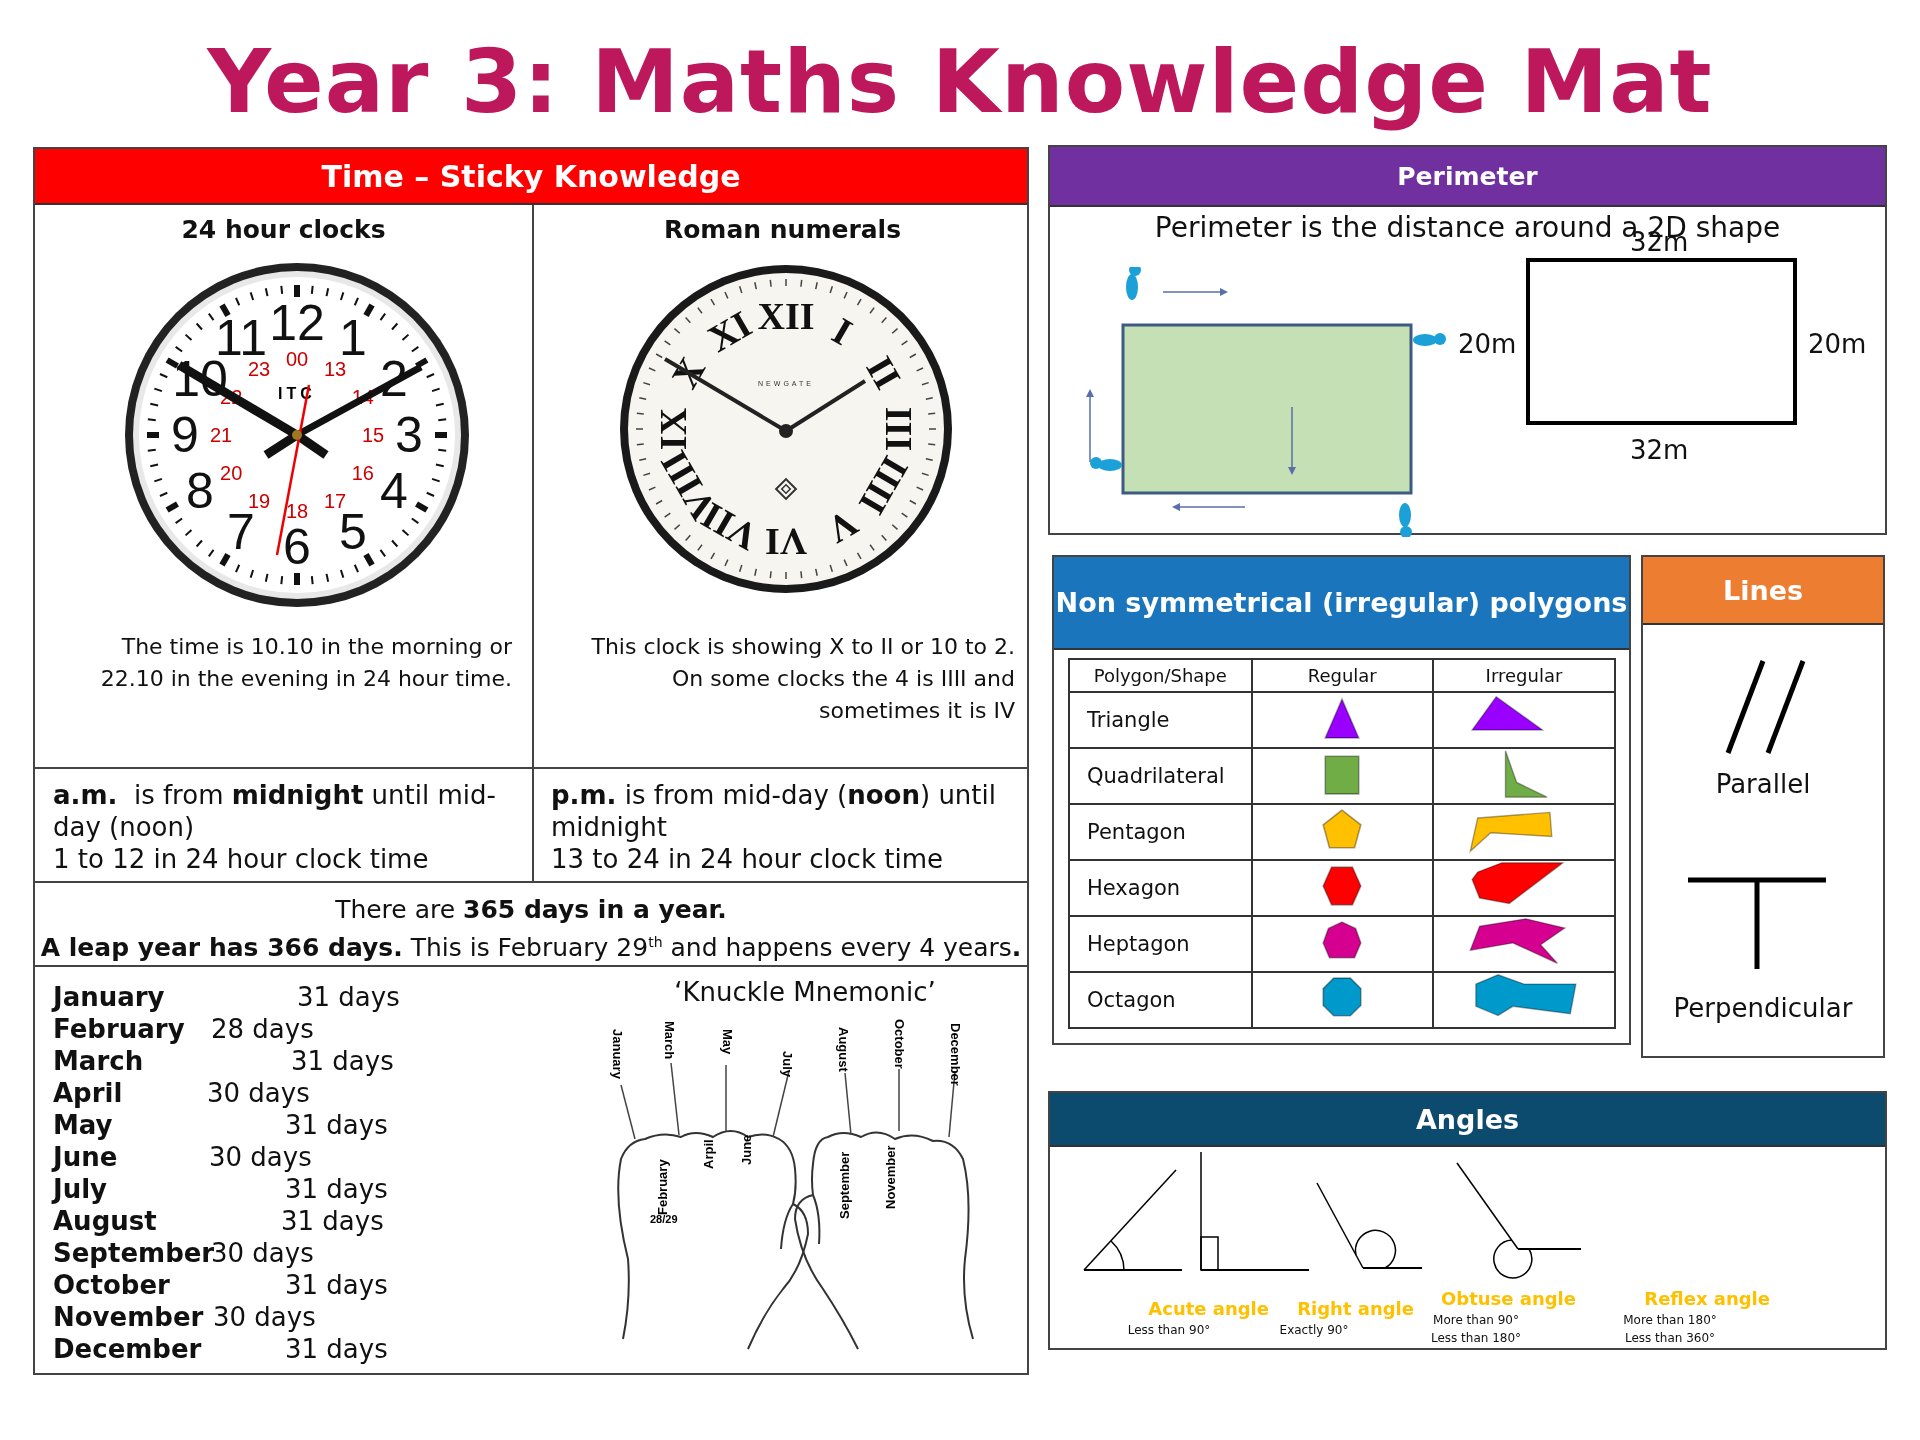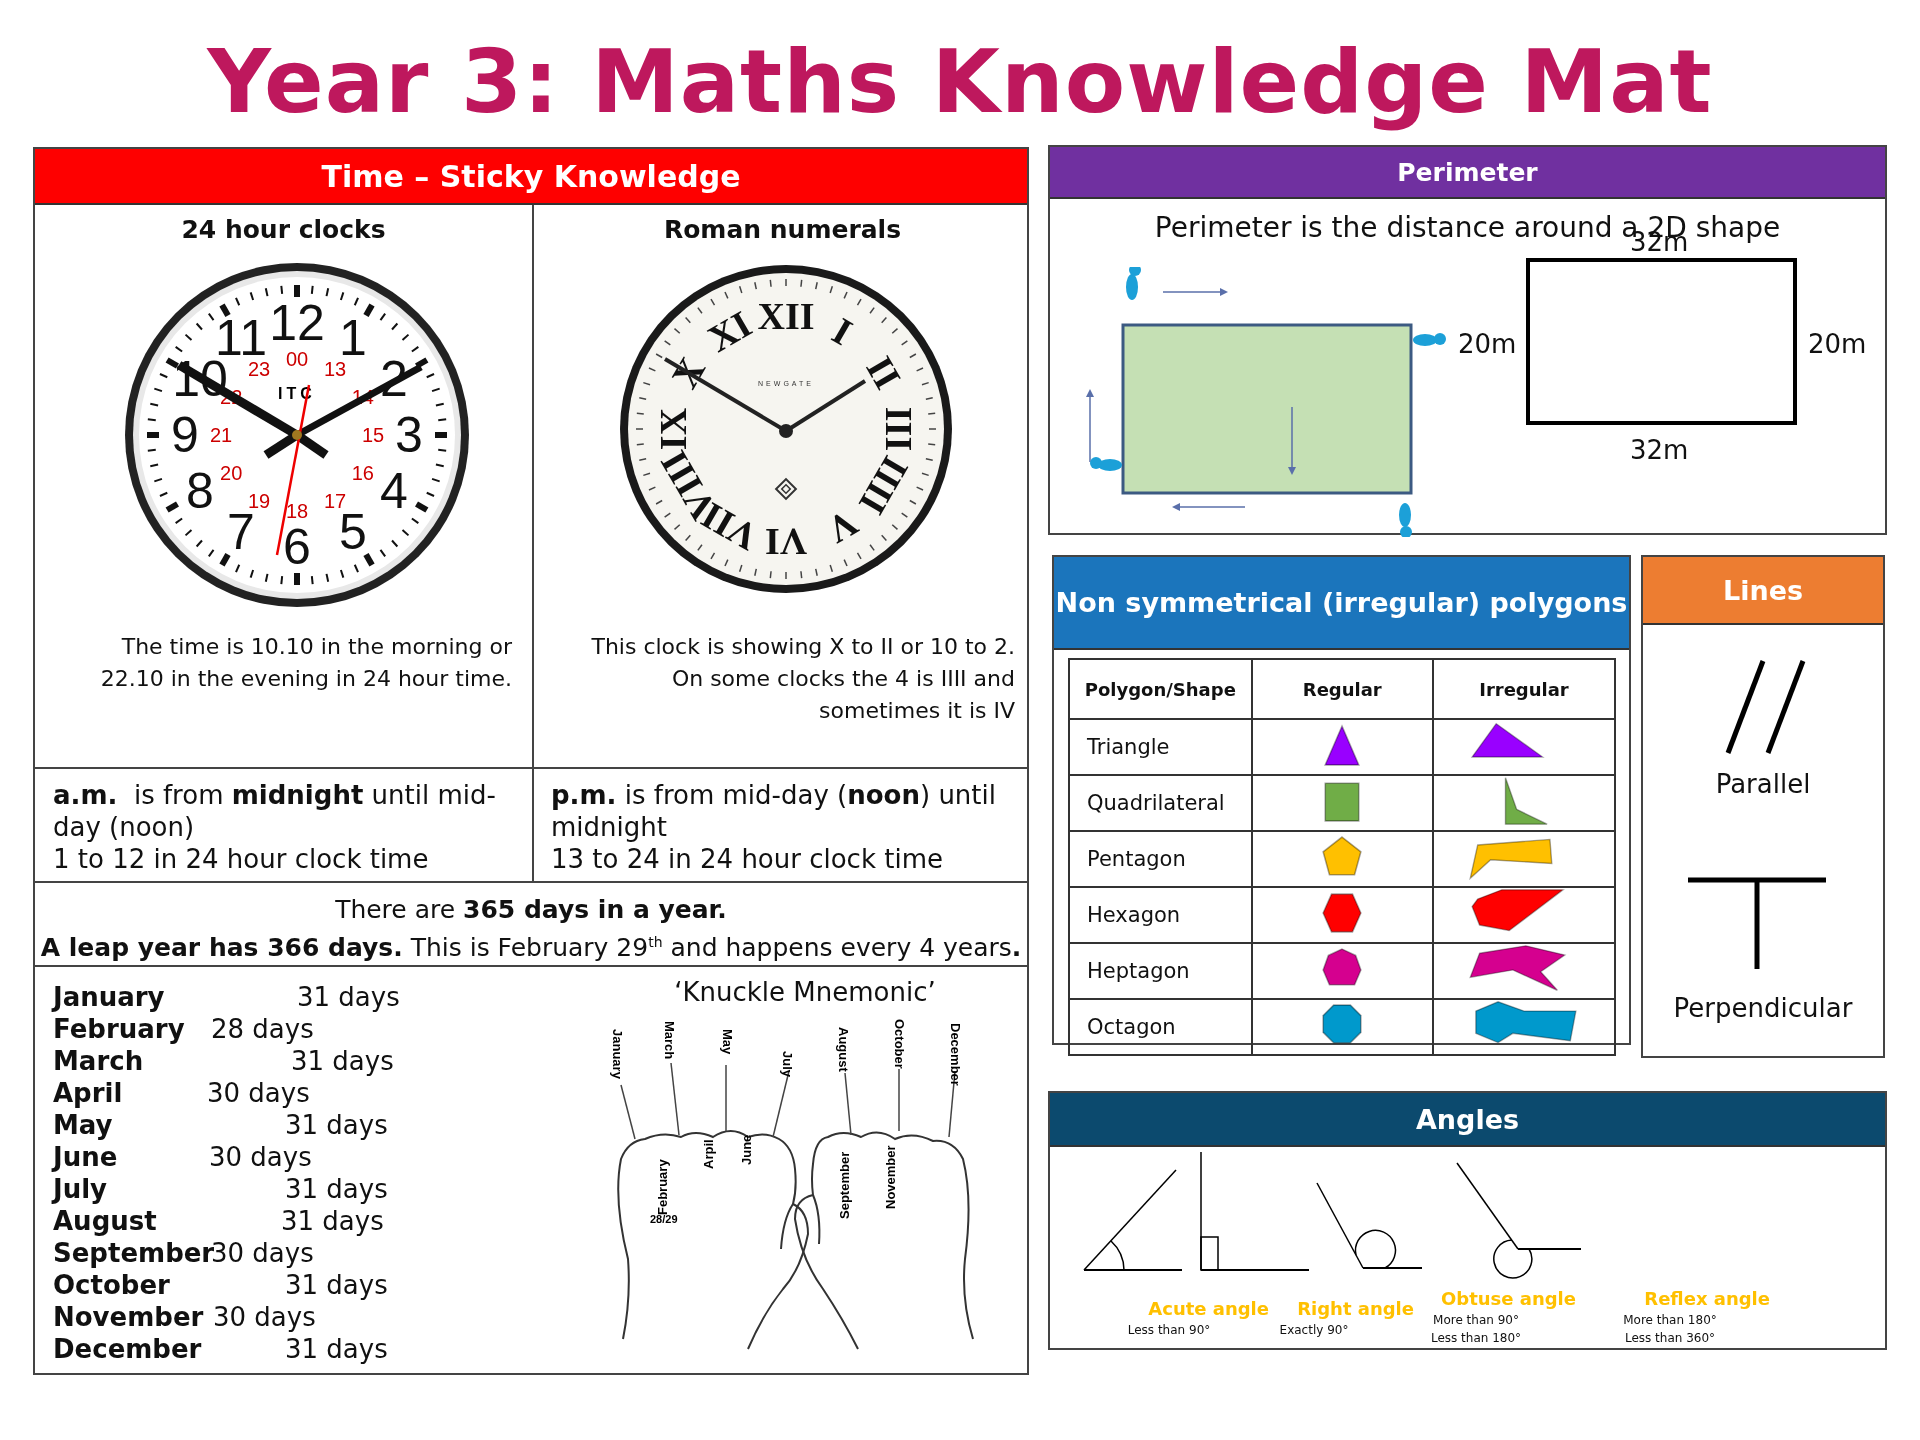--- a/index.html
+++ b/index.html
@@ -22,30 +22,30 @@
   .daysyr { position: absolute; left: 0; width: 100%; text-align: center; font-size: 25px; line-height: 33px; }
   .months { position: absolute; left: 18px; top: 832px; font-size: 26px; line-height: 32px; }
   .mrow { position: relative; height: 32px; width: 420px; }
   .mname { position: absolute; left: 0; font-weight: bold; }
   .mdays { position: absolute; }
   .knuckle-title { position: absolute; left: 560px; top: 828px; width: 420px; text-align: center; font-size: 26px; }
   .knuckle { position: absolute; left: 548px; top: 870px; }
 
   
   #perim { left: 1048px; top: 145px; width: 839px; height: 390px; }
-  #perim .hdr { background: #7030a0; height: 52px; font-size: 25px; }
+  #perim .hdr { background: #7030a0; height: 60px; font-size: 25px; }
   .pdef { position: absolute; top: 64px; left: 0; width: 100%; text-align: center; font-size: 28px; }
   .plabel { position: absolute; font-size: 26px; }
 
   
   #poly { left: 1052px; top: 555px; width: 579px; height: 490px; }
   #poly .hdr { background: #1b75bc; height: 93px; font-size: 27px; }
   table.pt { position: absolute; left: 14px; top: 101px; width: 548px; border-collapse: collapse; }
   table.pt th, table.pt td { border: 2px solid #333; height: 55px; }
-  table.pt th { font-size: 18px; font-weight: bold; height: 60px; margin-top: 48px; }
+  table.pt th { font-size: 18px; font-weight: normal; height: 33px; margin-top: 48px; }
   table.pt td.nm { font-size: 21px; padding-left: 17px; text-align: left; width: 183px; }
   table.pt td.sh { text-align: center; width: 183px; }
 
   
   #lines { left: 1641px; top: 555px; width: 244px; height: 503px; }
   #lines .hdr { background: #ed7d31; height: 68px; font-size: 27px; }
   .llabel { position: absolute; left: 0; width: 100%; text-align: center; font-size: 26px; }
 
   
   #angles { left: 1048px; top: 1091px; width: 839px; height: 259px; }

